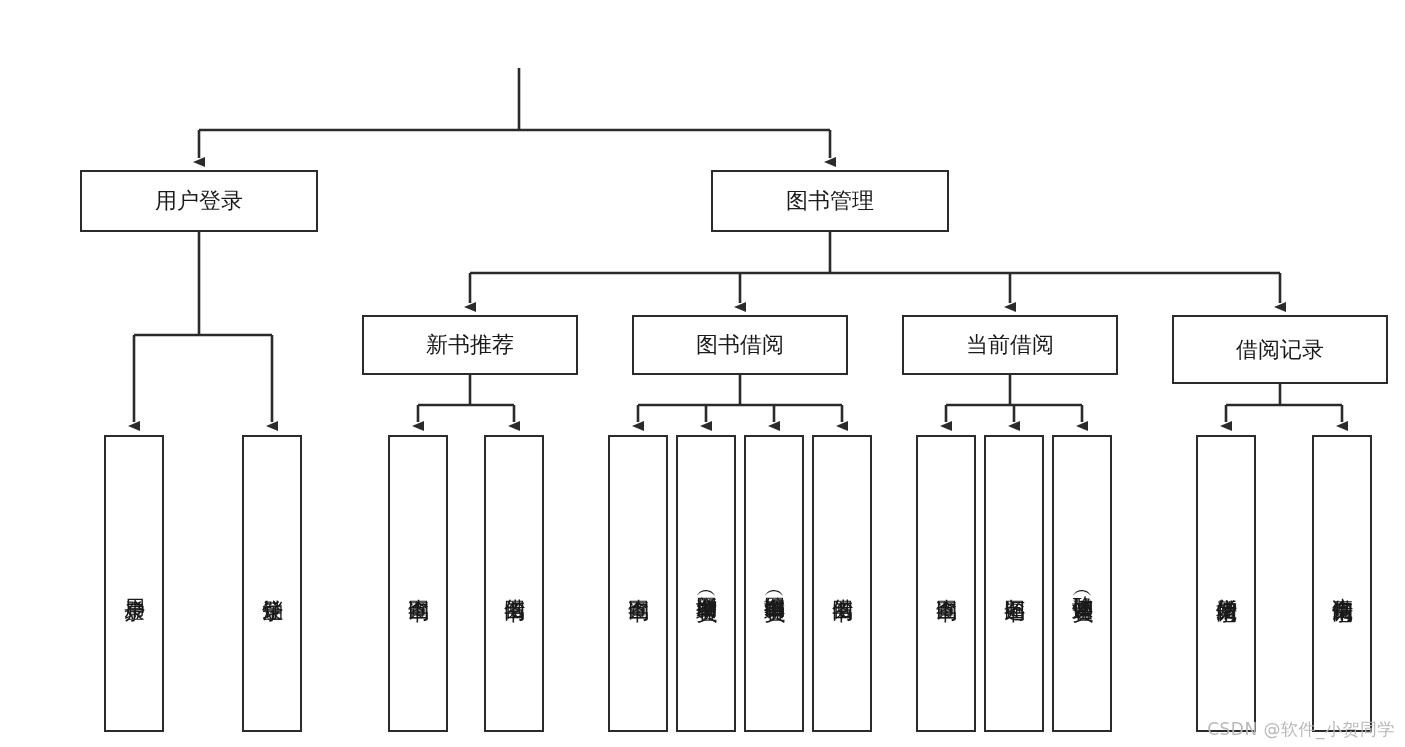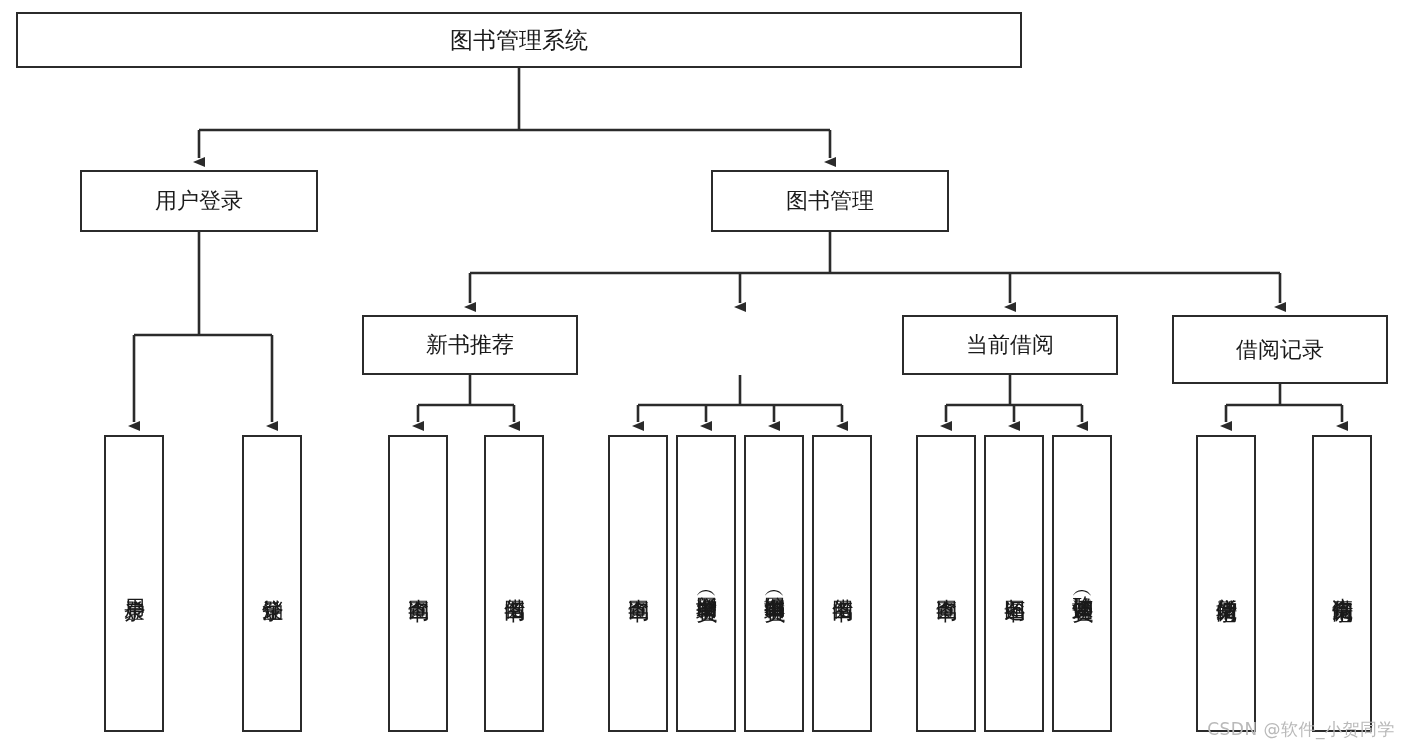--- a/index.html
+++ b/index.html
@@ -111,33 +111,33 @@
       <path d="M1014,405 L1014,422" marker-end="url(#arrow)"></path>
       <path d="M1082,405 L1082,422" marker-end="url(#arrow)"></path>
 
       <path d="M1280,375 L1280,405"></path>
       <path d="M1226,405 L1342,405"></path>
       <path d="M1226,405 L1226,422" marker-end="url(#arrow)"></path>
       <path d="M1342,405 L1342,422" marker-end="url(#arrow)"></path>
     </g>
   </svg>
 
-  <div class="node root" style="left:16px; top:12px; width:1006px; height:56px;">
-    <span>图书管理系统</span>
-  </div>
 
   <div class="node lvl2" style="left:80px; top:170px; width:238px; height:62px;">
     <span>用户登录</span>
   </div>
   <div class="node lvl2" style="left:711px; top:170px; width:238px; height:62px;">
     <span>图书管理</span>
   </div>
 
   <div class="node lvl3" style="left:362px; top:315px; width:216px; height:60px;">
     <span>新书推荐</span>
+  </div>
+  <div class="node lvl3" style="left:632px; top:315px; width:216px; height:60px;">
+    <span>图书借阅</span>
   </div>
   <div class="node lvl3" style="left:902px; top:315px; width:216px; height:60px;text-align:right;">
     <span>当前借阅</span>
   </div>
   <div class="node lvl3" style="left:1172px; top:315px; width:216px; height:69px;">
     <span>借阅记录</span>
   </div>
 
   <div class="leaf" style="left:104px; top:435px; width:60px; height:297px;">
     <span class="vtext">用户登录</span>

